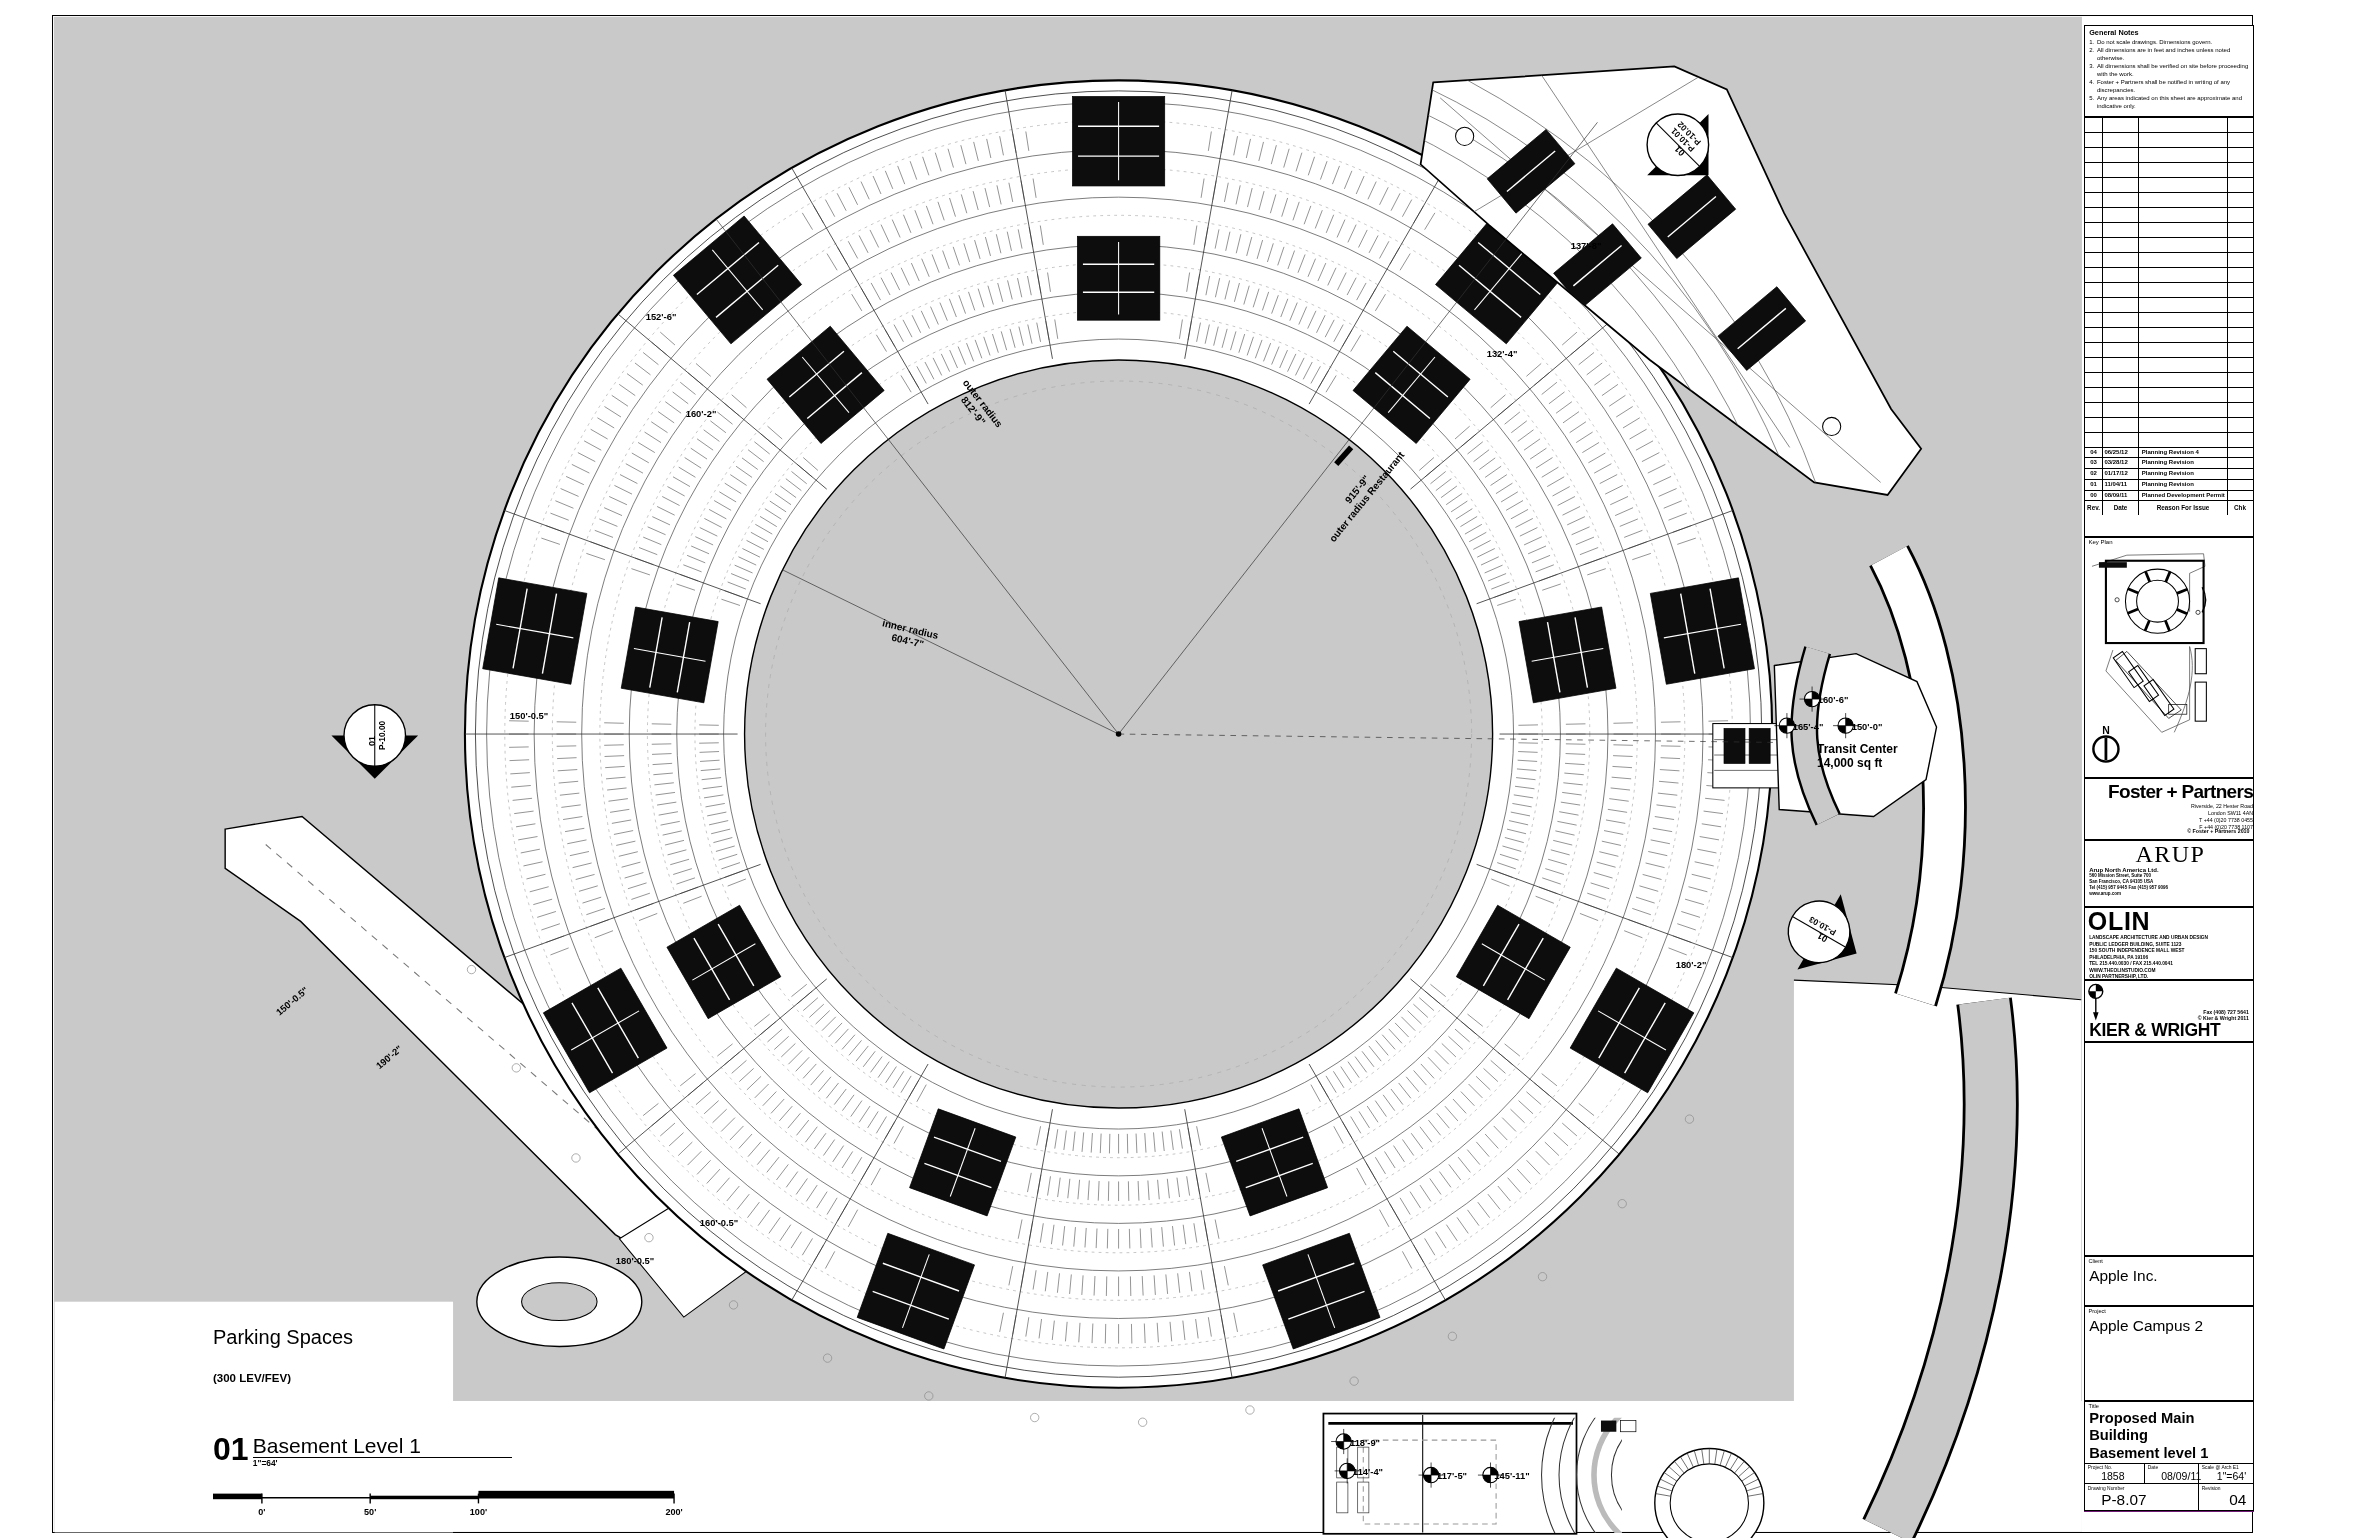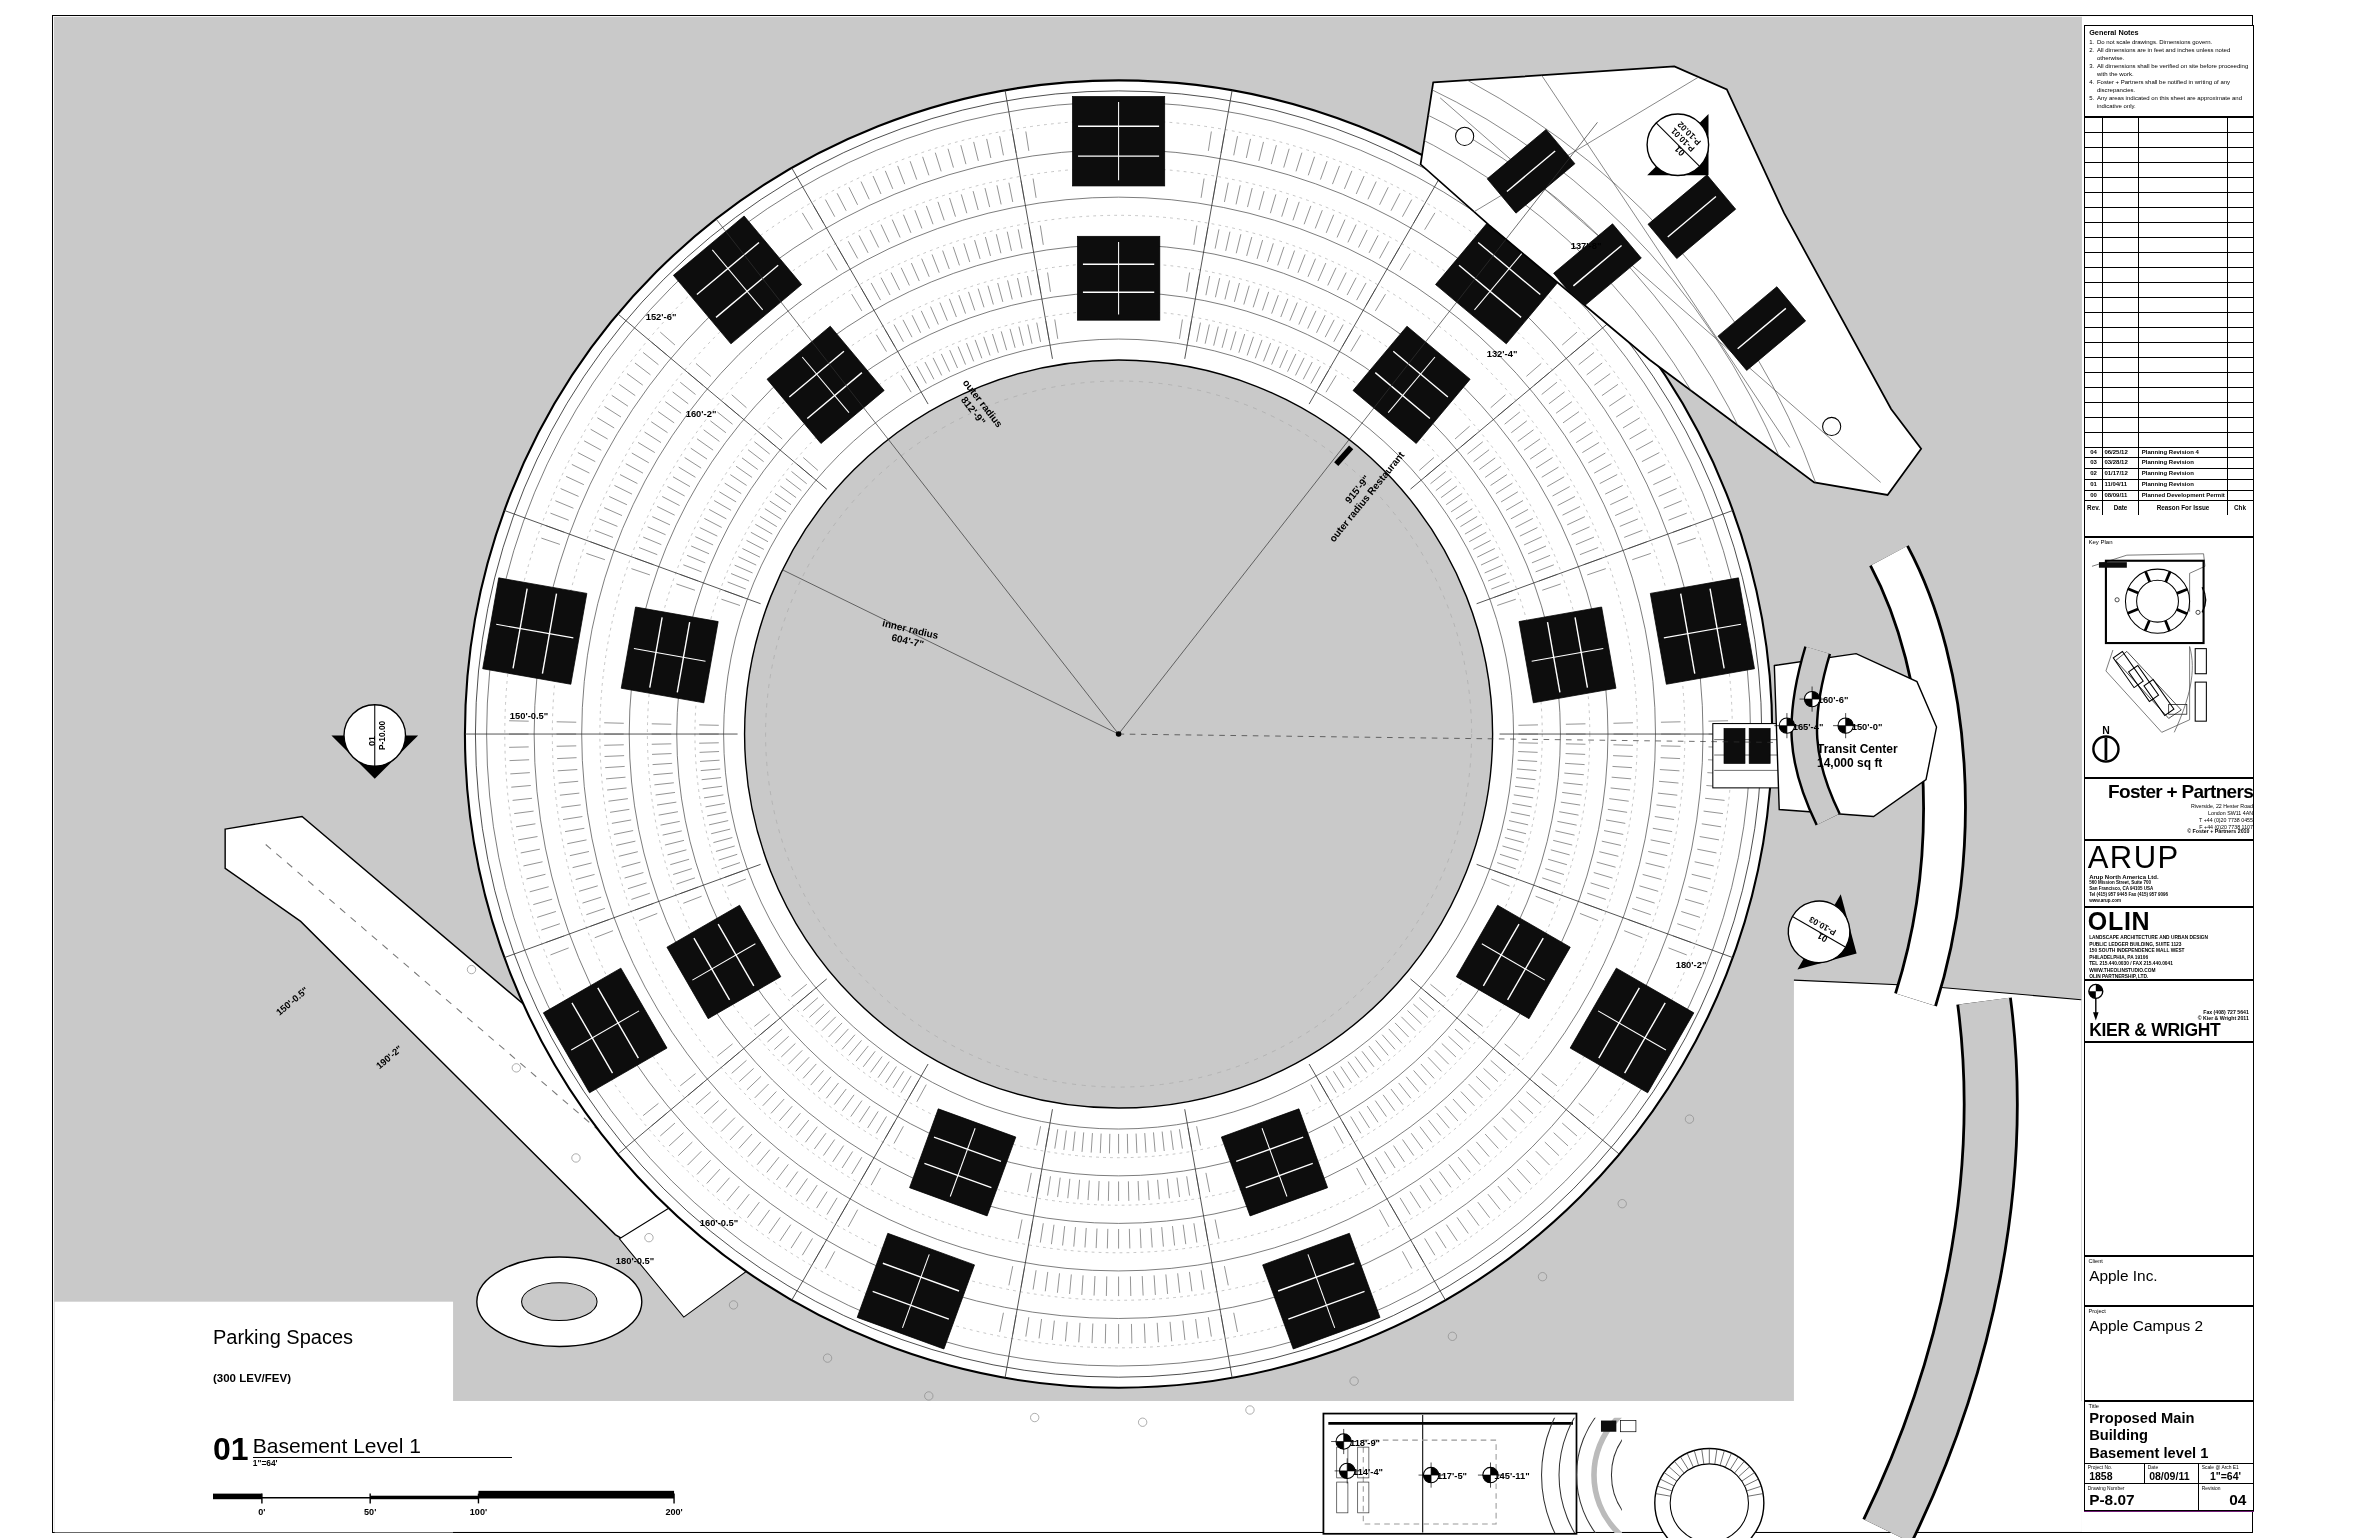--- a/index.html
+++ b/index.html
@@ -30,42 +30,42 @@
   .rev-head{height:14px;font-size:6.3px;font-weight:bold;line-height:14px;border-bottom:none;}
   .rev-head .c-rev,.rev-head .c-date,.rev-head .c-reason,.rev-head .c-chk{text-align:center;}
   #keyplan-box{height:241px;}
   #keyplan-box .tb-label{font-size:6px;}
   
   #foster-box{height:62px;text-align:right;}
   #foster-logo{font-size:19px;font-weight:bold;letter-spacing:-0.7px;margin:2.8px 0 0 3.5px;}
   .addr{font-size:5.3px;line-height:1.3;margin-left:4.2px;}
   .copyr{position:absolute;right:3.5px;bottom:4.2px;font-size:5.3px;font-weight:bold;}
   #arup-box{height:67px;}
-  #arup-logo{font-family:Liberation Sans, sans-serif;font-size:31px;line-height:1;margin:1.4px 0 1.4px 2.8px;letter-spacing:1.4px;}
+  #arup-logo{font-family:Liberation Serif, serif;font-size:24px;line-height:1;margin:1.4px 0 1.4px 2.8px;letter-spacing:1.4px;text-align:center;}
   #arup-box .co{font-size:6px;font-weight:bold;margin-left:4.2px;}
   #arup-box .addr{font-size:4.5px;font-weight:bold;}
   #olin-box{height:73px;}
   #olin-logo{font-size:25px;font-weight:bold;letter-spacing:0.7px;line-height:1;margin:1.4px 0 1.4px 2.8px;}
   #olin-box .addr{font-size:4.8px;font-weight:bold;line-height:1.35;}
   #kier-box{height:62px;}
   #kier-row{display:flex;align-items:flex-start;margin:2.8px 1.4px 0 1.4px;flex-direction:column;}
   #kier-logo{font-size:17.5px;font-weight:bold;letter-spacing:-0.3px;margin-left:2.8px;line-height:1;}
   #kier-box .addr{font-size:5.2px;font-weight:bold;margin-left:25px;line-height:1.3;}
   #kier-box .k2{position:absolute;right:4.2px;top:28px;font-size:5.2px;font-weight:bold;text-align:right;line-height:1.3;}
   #spacer-box{height:214px;}
   #client-box{height:50px;}
   .big-val{font-size:15.4px;margin:2.8px 0 0 4.2px;}
   #project-box{height:95px;}
   #title-box{height:63px;}
   #title-box .t{font-size:14.7px;font-weight:bold;line-height:1.12;margin:1.4px 0 0 4.2px;}
   .meta-row{display:flex;border:1.4px solid #000;border-top:none;box-sizing:border-box;background:#fff;}
   .meta-cell{border-right:0.7px solid #000;box-sizing:border-box;position:relative;}
   .meta-cell:last-child{border-right:none;}
   .meta-cell .tb-label{font-size:4.9px;padding:1.4px 0 0 2.8px;}
-  .meta-val{font-size:10.5px;font-weight:bold;padding:0 0 1.4px 4.2px;}
+  .meta-val{font-size:10.5px;font-weight:normal;padding:0 0 1.4px 4.2px;margin-left:12px;}
   #r1c1{width:60px;} #r1c2{width:54px;} #r1c3{width:53px;}
   #r2c1{width:114px;} #r2c2{width:53px;}
   .meta-val.center{text-align:center;padding:0;}
   #dwgno{font-size:15.4px;} #revno{font-size:15.4px;text-align:right;padding-right:5.6px;}
   
   #parking-block{left:213px;top:1326px;width:336px;}
   #parking-title{font-size:20px;margin-bottom:23px;}
   .pk-line{font-size:11.5px;font-weight:bold;line-height:1.2;}
   #pk-lev{margin-top:11.2px;font-size:11.5px;font-weight:bold;}
   #viewlabel{left:213px;top:1435px;width:392px;display:flex;}

